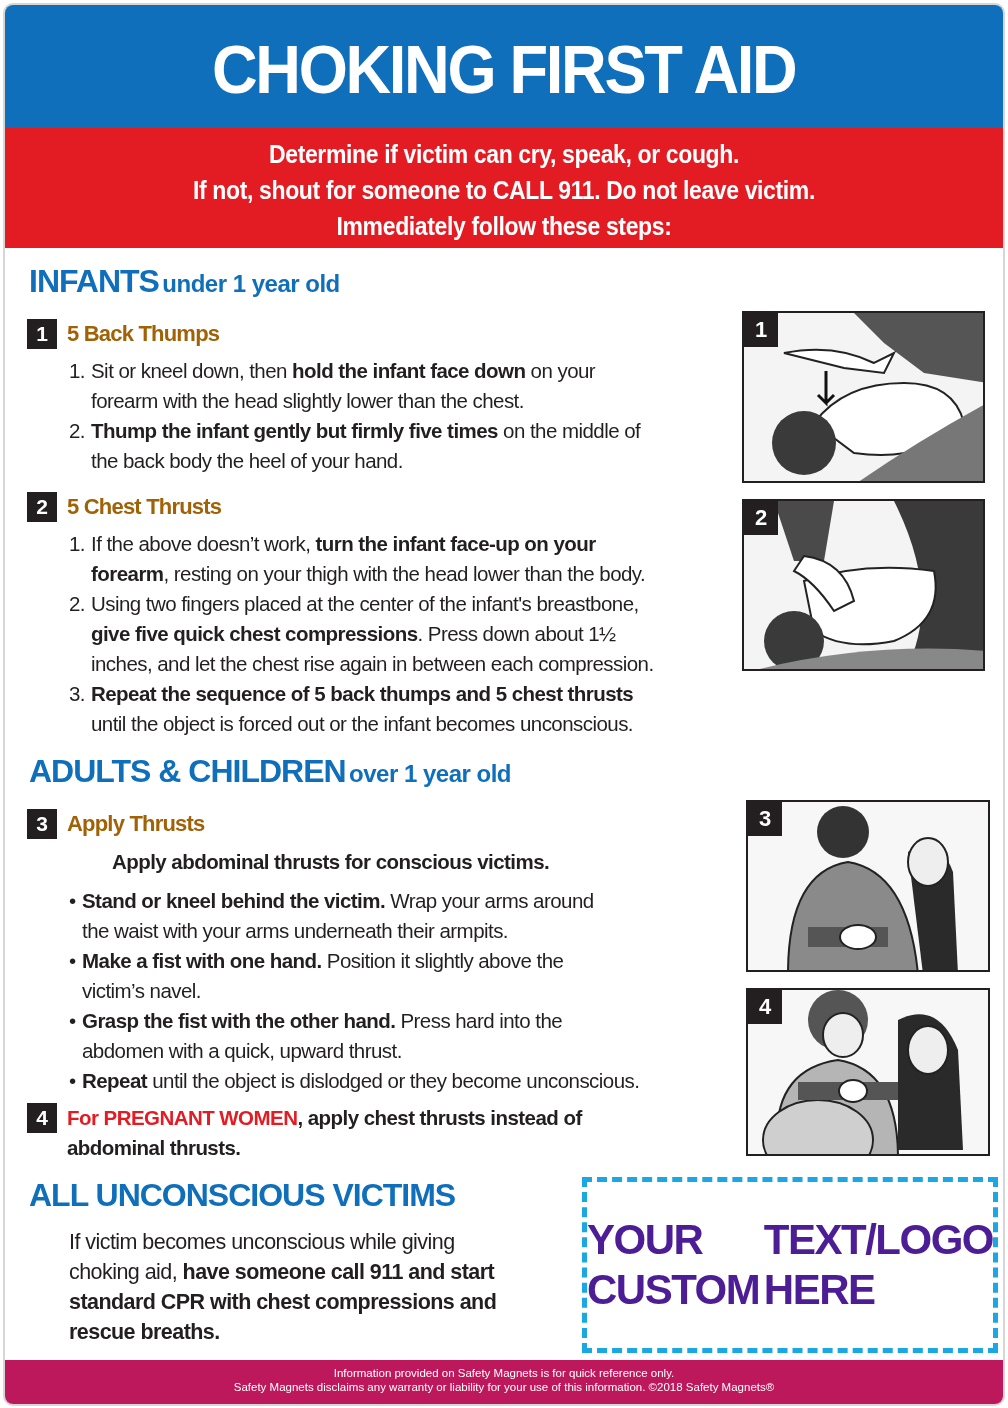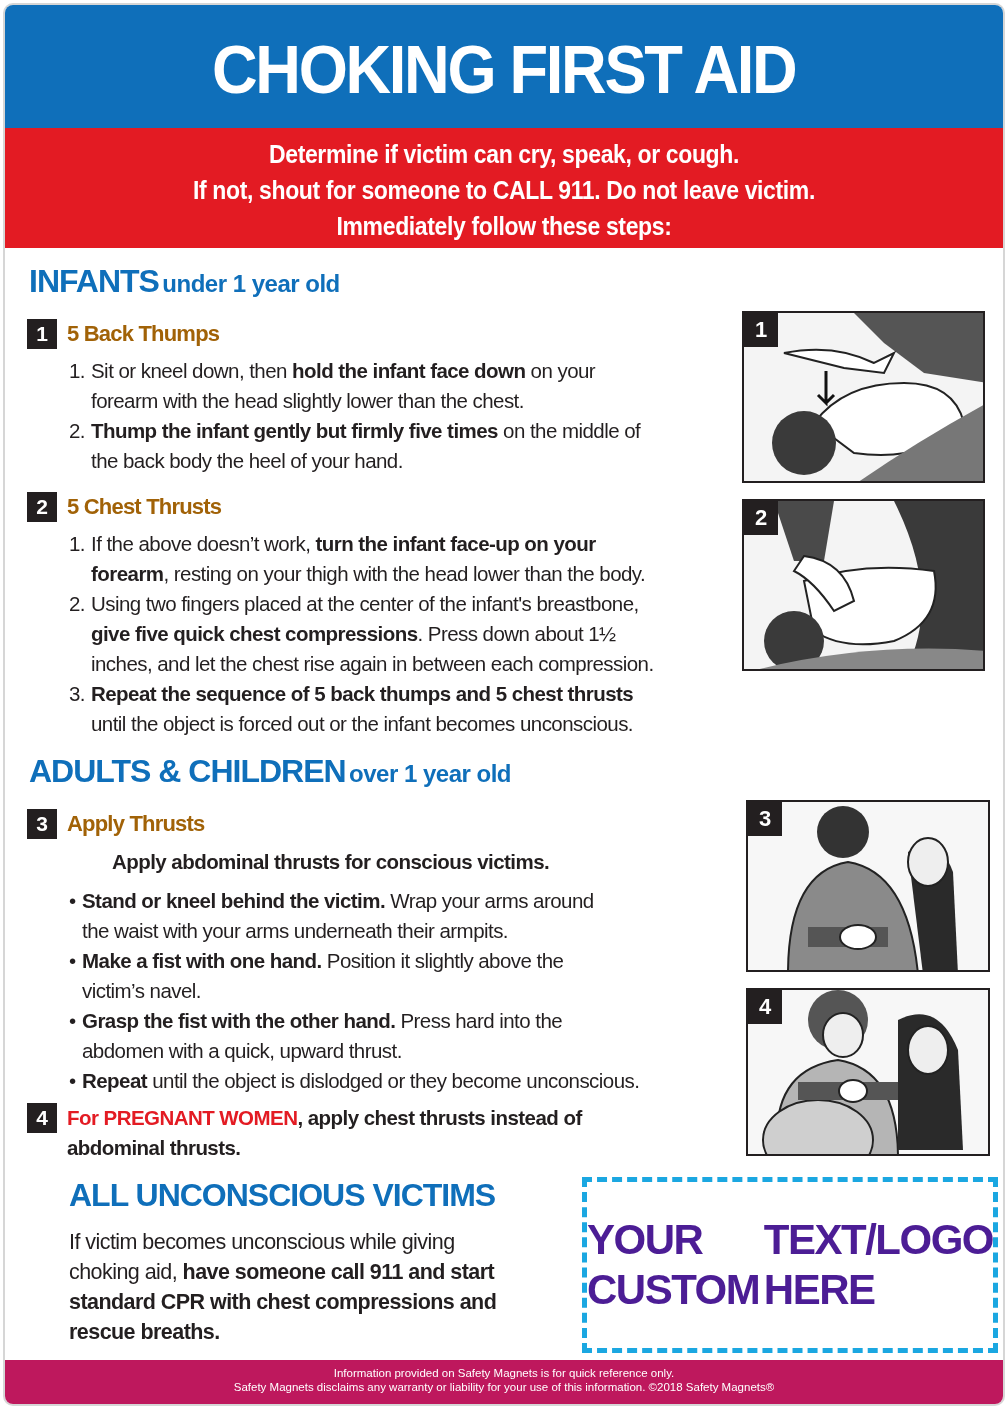--- a/index.html
+++ b/index.html
@@ -155,21 +155,21 @@
   </div>
 
   <div class="step-head" style="top:1098px; align-items:flex-start;">
     <div class="num" style="margin-top:0;">4</div>
     <div class="txt" style="position:static; font-weight:700; line-height:30px;">
       <span style="color:#e31b23;">For PREGNANT WOMEN</span><span>, apply chest thrusts instead of</span><br>
       <span>abdominal thrusts.</span>
     </div>
   </div>
 
-  <div class="section-title" style="top:1172px;margin-left:40px;">
+  <div class="section-title" style="top:1172px;">
     <span class="big">ALL UNCONSCIOUS VICTIMS</span>
   </div>
   <div class="txt" style="left:64px; top:1222px; font-size:21.5px;">
     <span>If victim becomes unconscious while giving</span><br>
     <span>choking aid, </span><b>have someone call 911 and start</b><br>
     <b>standard CPR with chest compressions and</b><br>
     <b>rescue breaths.</b>
   </div>
 
   <div class="illus" style="left:737px; top:306px; width:243px; height:172px;">

